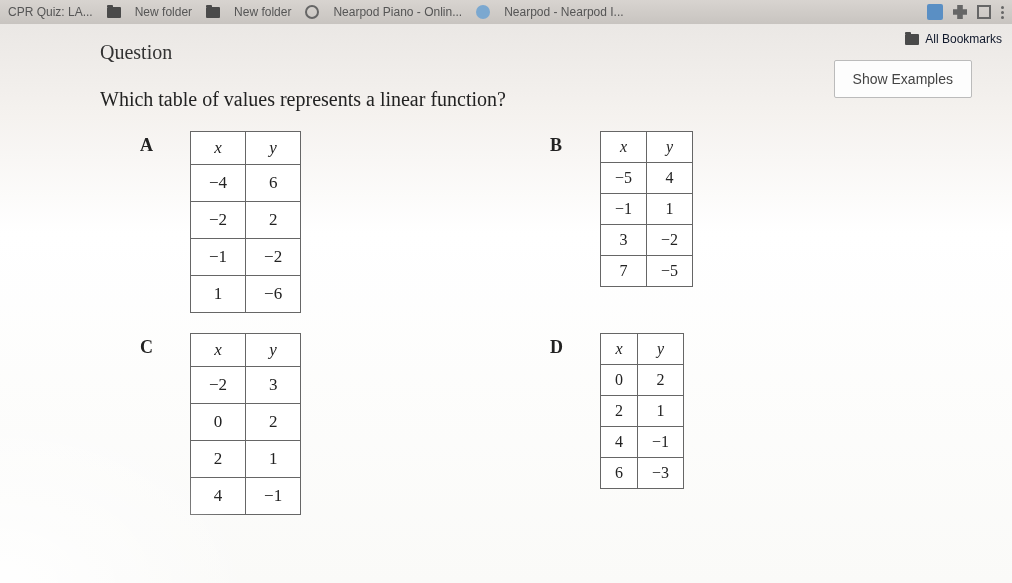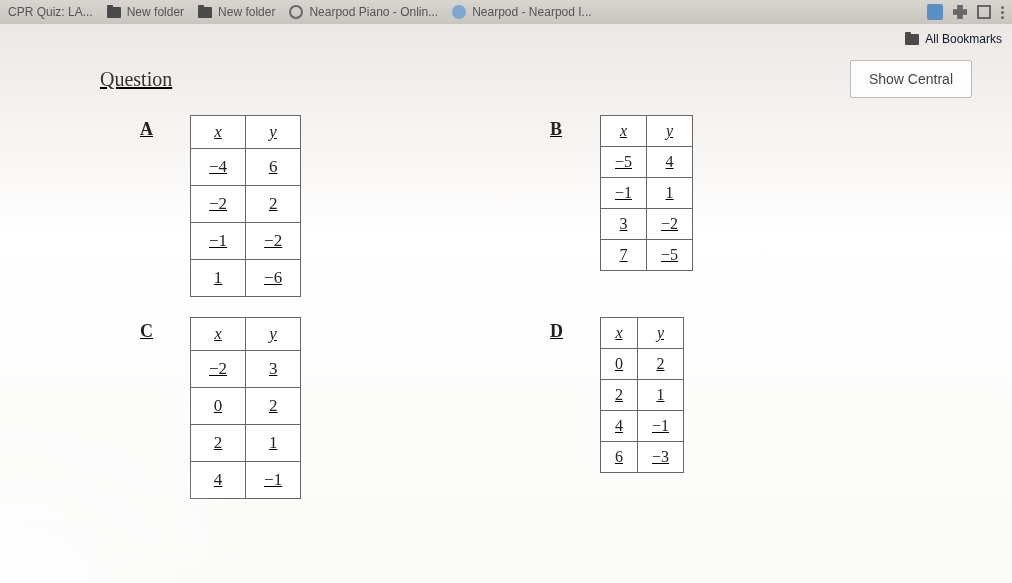--- a/index.html
+++ b/index.html
@@ -16,40 +16,39 @@
       background: linear-gradient(180deg, #d8d4d0 0%, #c8c4c0 100%);
       display: flex;
       align-items: center;
       padding: 11px 8px;
       font-family: -apple-system, sans-serif;
       font-size: 12px;
       color: #555;
       gap: 14px;
       position: relative;
     }
-    .bookmark-item { display: flex; align-items: center; gap: 6px; cursor: pointer; }
+    .bookmark-item { display: flex; align-items: center; gap: 14px; cursor: pointer; }
     .folder-icon { width: 14px; height: 11px; background: #4a4a4a; border-radius: 1px; position: relative; }
     .folder-icon::before { content: ''; position: absolute; top: -2px; left: 0; width: 6px; height: 2px; background: #4a4a4a; border-radius: 1px 1px 0 0; }
     .globe-icon { width: 14px; height: 14px; border: 2px solid #666; border-radius: 50%; position: relative; }
     .circle-icon { width: 14px; height: 14px; background: #7ba8d0; border-radius: 50%; }
     .right-icons { margin-left: auto; display: flex; gap: 10px; align-items: center; }
     .ext-icon { width: 16px; height: 16px; background: #5a8fc4; border-radius: 2px; }
     .puzzle-icon { width: 14px; height: 14px; background: #666; clip-path: polygon(30% 0, 70% 0, 70% 30%, 100% 30%, 100% 70%, 70% 70%, 70% 100%, 30% 100%, 30% 70%, 0 70%, 0 30%, 30% 30%); }
     .square-icon { width: 14px; height: 14px; border: 2px solid #666; }
     .dots-icon { display: flex; flex-direction: column; gap: 2px; }
     .dots-icon span { width: 3px; height: 3px; background: #666; border-radius: 50%; }
     .all-bookmarks-bar {
       position: absolute; right: 10px; top: 32px;
       display: flex; align-items: center; gap: 6px;
       font-family: -apple-system, sans-serif; font-size: 12px; color: #0f172a;
     }
     .content {
-      padding: 44px 100px 20px 100px;
+      padding: 17px 100px 20px 100px;
       position: relative;
-      text-decoration: underline;
     }
     .question-label {
       font-size: 20px;
       color: #333;
       margin-bottom: 24px;
     }
     .show-examples {
       position: absolute;
       right: 40px;
       top: 60px;
@@ -142,24 +141,25 @@
         <span></span>
       </span>
   </div>
 </div>
 
 <div class="all-bookmarks-bar">
   <span class="folder-icon"></span>
   <span>All Bookmarks</span>
 </div>
 
-<button class="show-examples">Show Central</button>
+<button class="show-examples">Show Examples</button>
 
 <div class="content">
   <div class="question-label">Question</div>
+  <div class="prompt">Which table of values represents a linear function?</div>
 
   <div class="grid">
 
     <div class="option">
       <div class="option-label">A</div>
       <table>
         <tbody>
             <tr>
               <th>x</th>
               <th>y</th>

